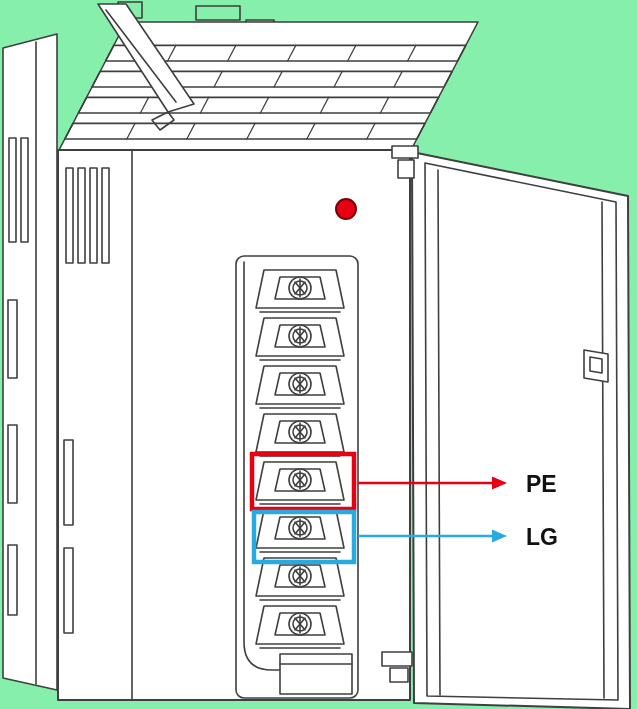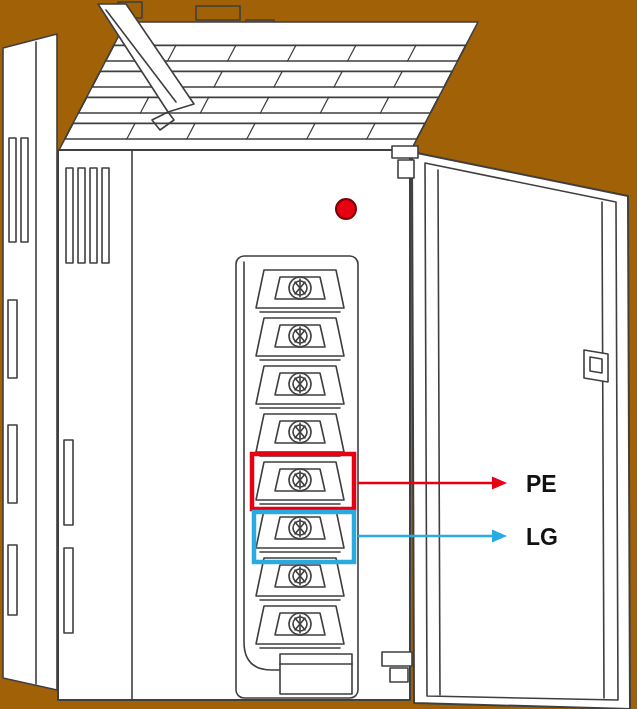--- a/index.html
+++ b/index.html
@@ -1,19 +1,19 @@
 <!DOCTYPE html>
 <html><head>
 <meta charset="utf-8">
 <style>
   html,body{margin:0;padding:0;background:#ffffff;}
   .stage{
     position:relative;
     width:637px;height:709px;
-    background:#a16207;
+    background:#86efac;
     overflow:hidden;
     font-family:"Liberation Sans", sans-serif;
   }
   svg{display:block;}
   text.annot-label{
     font-family:"Liberation Sans", sans-serif;
     font-weight:bold;
     font-size:23px;
   }
 </style>

